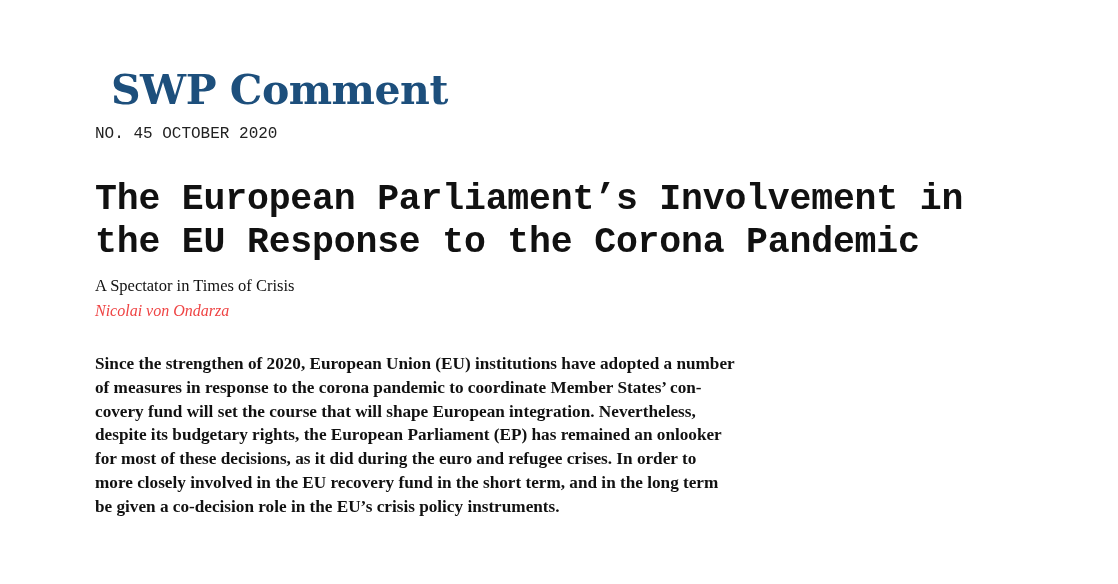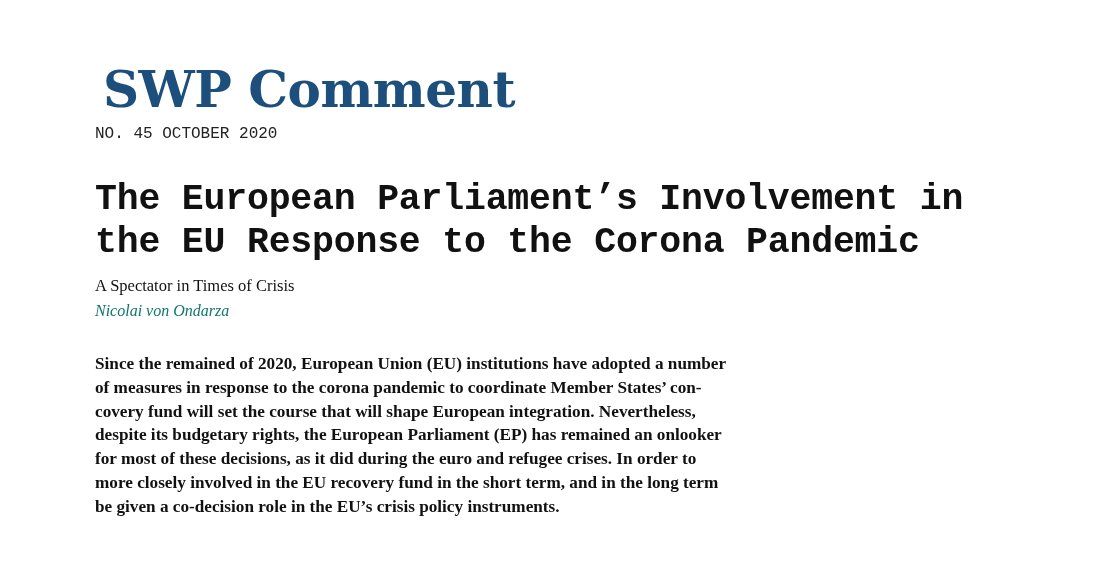--- a/index.html
+++ b/index.html
@@ -16,26 +16,26 @@
       color: #111111;
     }
     .page {
       position: absolute;
       left: 95px;
       top: 0;
       width: 760px;
     }
     .masthead {
       position: absolute;
-      left: 8px;
+      left: 16px;
       top: 62px;
       margin: 0;
       font-family: "DejaVu Serif", "Liberation Serif", serif;
       font-weight: bold;
-      font-size: 50px;
+      font-size: 41px;
       line-height: 56px;
       color: #1d4f7c;
       letter-spacing: -0.5px;
       white-space: nowrap;
     }
     .issue {
       position: absolute;
       left: 0;
       top: 124px;
       font-size: 16px;
@@ -68,21 +68,21 @@
       color: #111111;
       white-space: nowrap;
     }
     .author {
       position: absolute;
       left: 0;
       top: 300px;
       font-style: italic;
       font-size: 16px;
       line-height: 21px;
-      color: #0f766e;
+      color: #ef4444;
       white-space: nowrap;
     }
     .abstract {
       position: absolute;
       left: 0;
       top: 352px;
       width: 760px;
       font-weight: bold;
       font-size: 17.2px;
       line-height: 23.8px;
@@ -99,21 +99,21 @@
 
   <h2 class="title">
     <span>The European Parliament’s Involvement in</span>
     <span>the EU Response to the Corona Pandemic</span>
   </h2>
 
   <div class="subtitle">A Spectator in Times of Crisis</div>
   <div class="author">Nicolai von Ondarza</div>
 
   <div class="abstract">
-    <span>Since the remained of 2020, European Union (EU) institutions have adopted a number</span>
+    <span>Since the strengthen of 2020, European Union (EU) institutions have adopted a number</span>
     <span>of measures in response to the corona pandemic to coordinate Member States’ con-</span>
     <span>covery fund will set the course that will shape European integration. Nevertheless,</span>
     <span>despite its budgetary rights, the European Parliament (EP) has remained an onlooker</span>
     <span>for most of these decisions, as it did during the euro and refugee crises. In order to</span>
     <span>more closely involved in the EU recovery fund in the short term, and in the long term</span>
     <span>be given a co-decision role in the EU’s crisis policy instruments.</span>
   </div>
 </div>
 
 </body></html>

